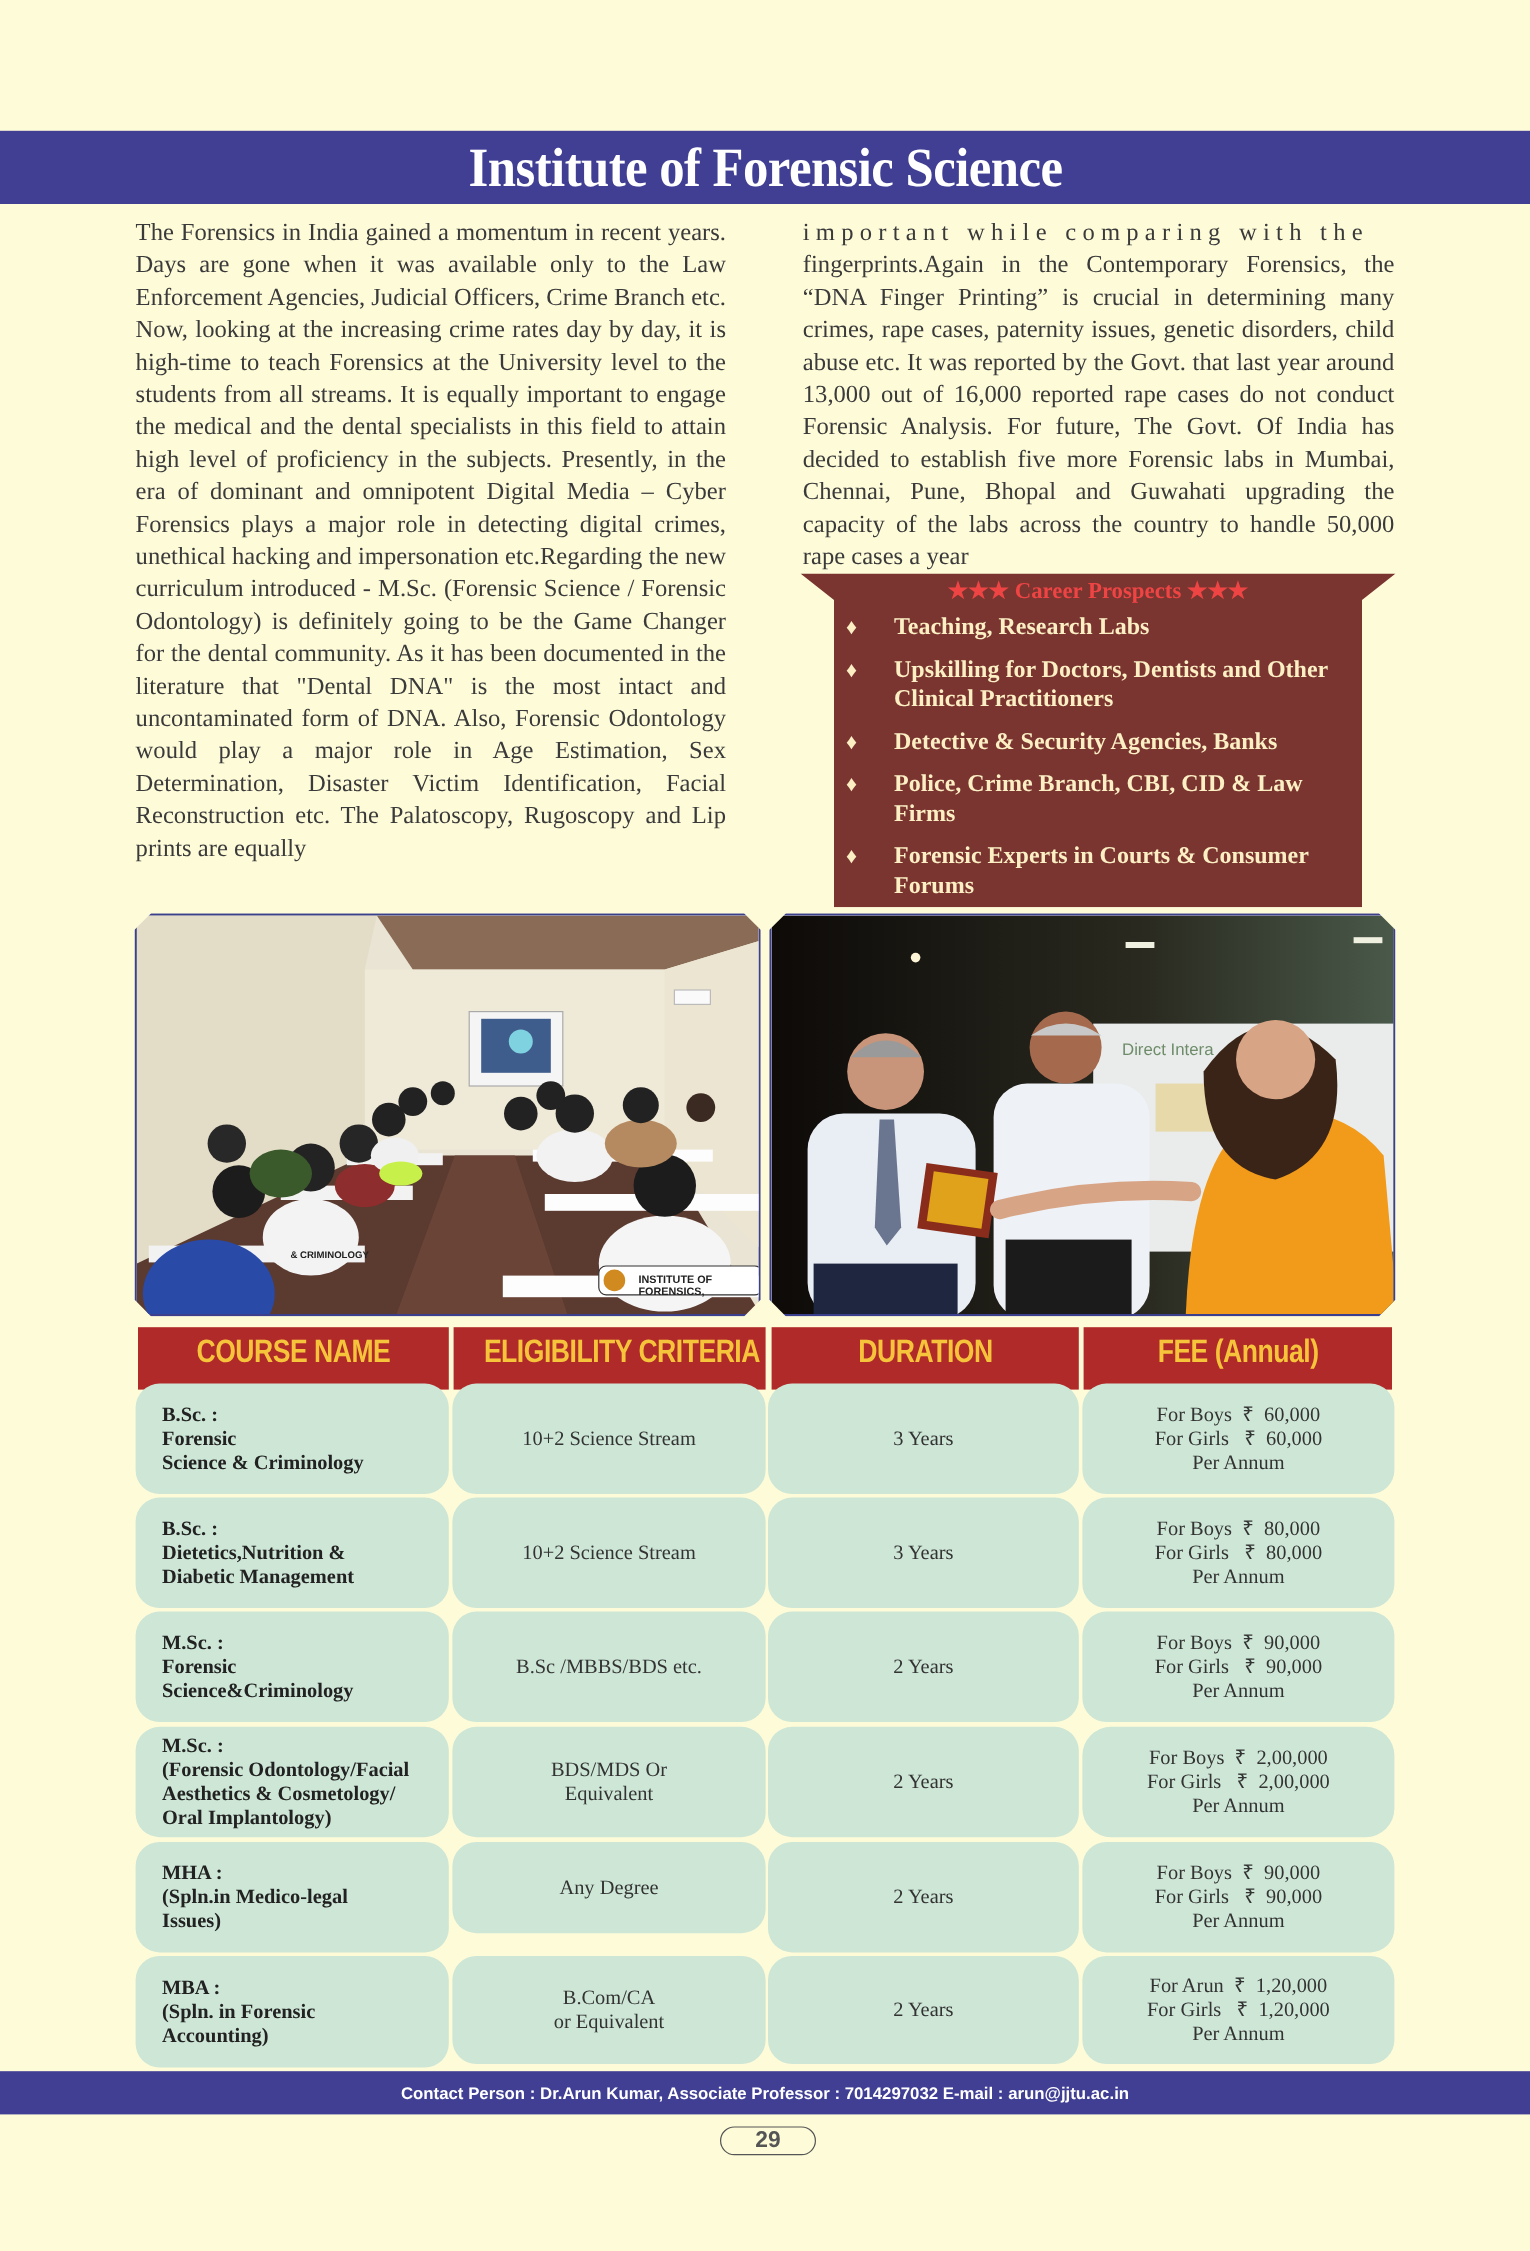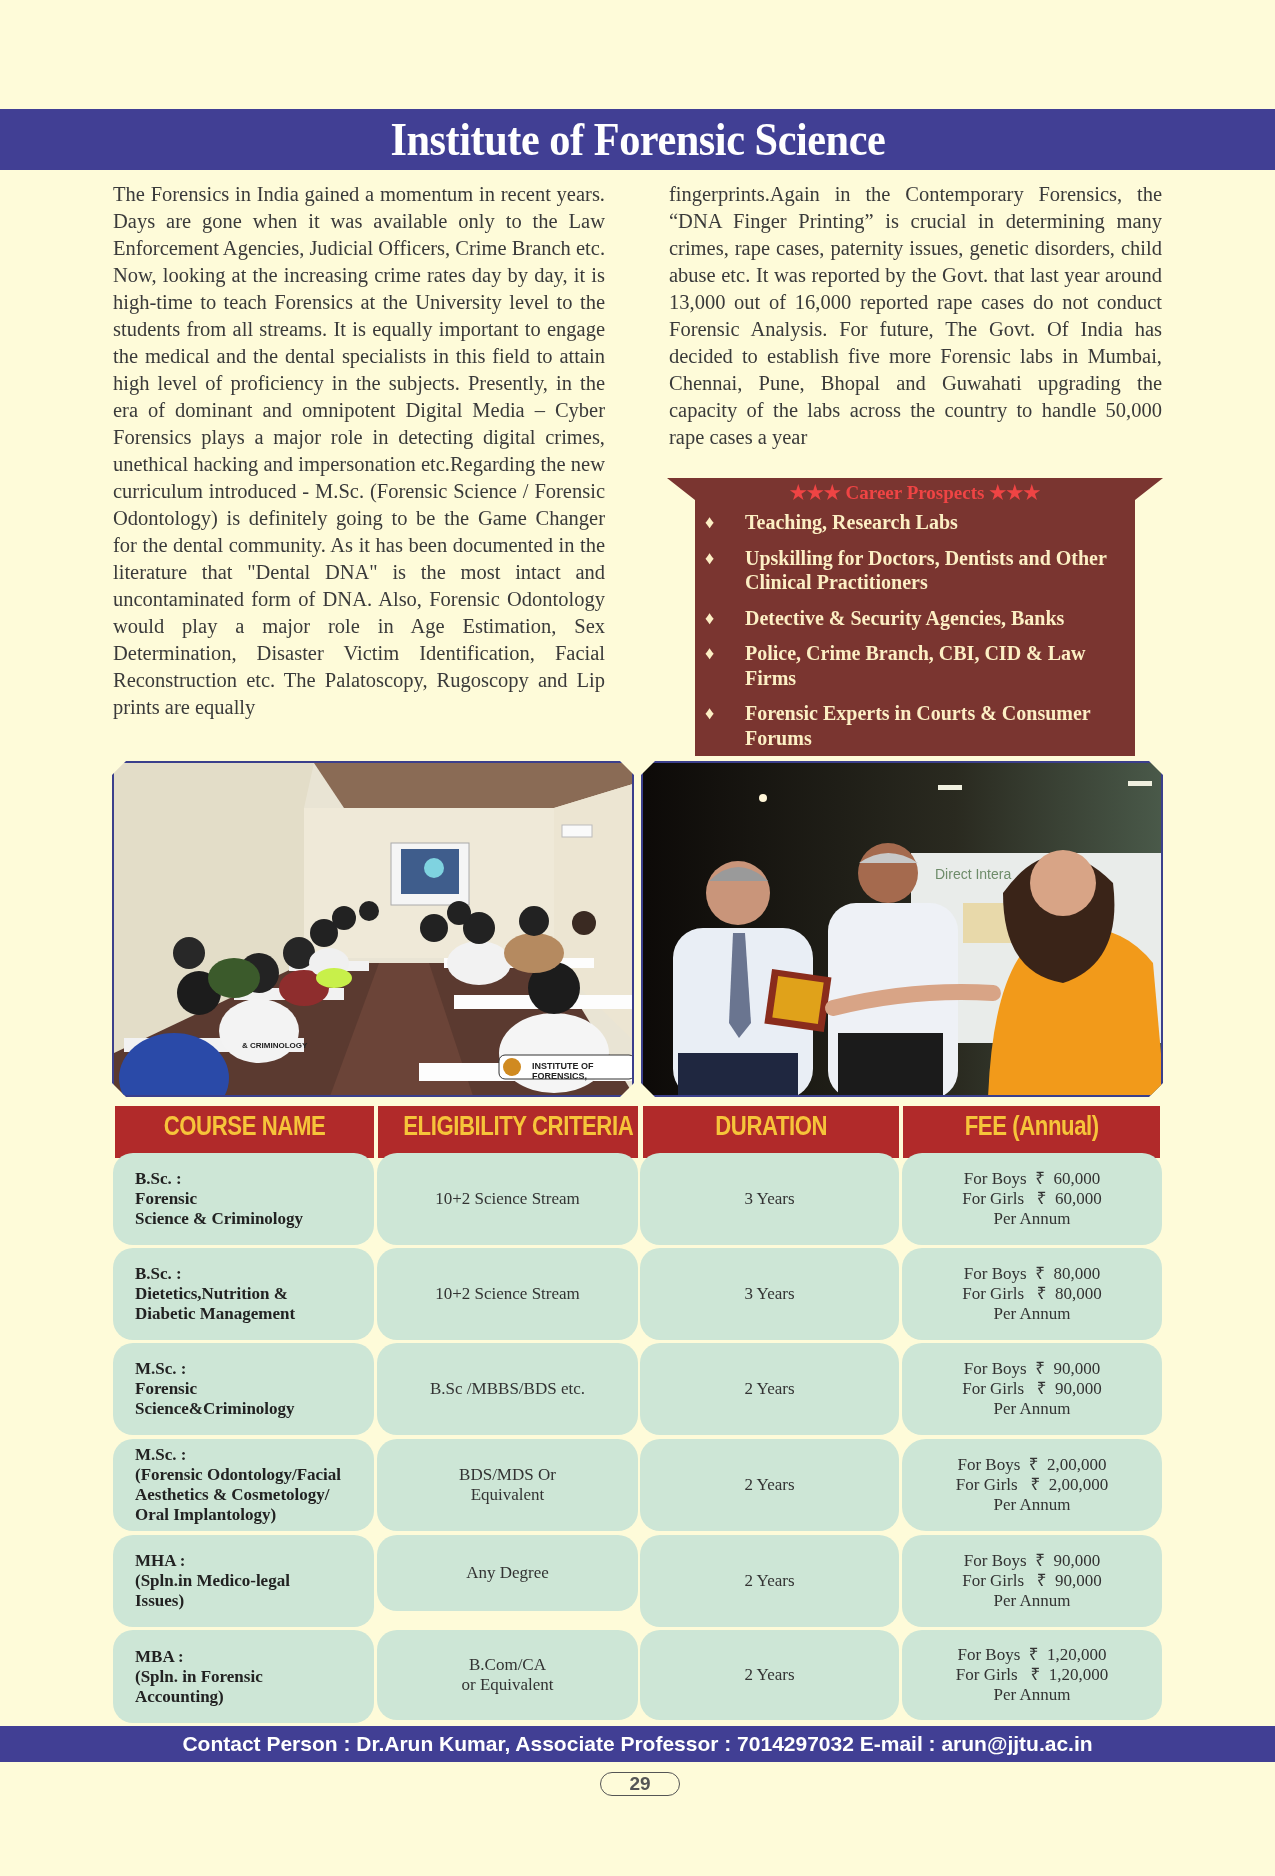--- a/index.html
+++ b/index.html
@@ -71,38 +71,39 @@
     display: flex; flex-direction: column; justify-content: center;
     font-size: 17px; line-height: 20px; color: #333; text-align: center;
   }
   .cell.name { padding-left: 22px; align-items: flex-start; font-weight: bold; color: #222; font-size: 17px; line-height: 20px; }
   .cell.center { align-items: center; }
   .fee-line { white-space: pre; }
 
   .contact-bar {
     position: absolute; left: 0; top: 1726px; width: 1275px; height: 36px;
     background: #413f94; color: #fff; display: flex; align-items: center; justify-content: center;
-    font-family: "Liberation Sans", sans-serif; font-weight: bold; font-size: 21px;
+    font-family: "Liberation Sans", sans-serif; font-weight: bold; font-size: 14px;
   }
   .page-num {
     position: absolute; left: 600px; top: 1772px; width: 80px; height: 24px;
     border: 1.5px solid #555; border-radius: 12px;
     text-align: center; font-family: "Liberation Sans", sans-serif; font-weight: bold;
     font-size: 19px; line-height: 21px; color: #555;
   }
 </style>
 </head>
 <body>
 
 <div class="title-bar">
   <h1>Institute of Forensic Science</h1>
 </div>
 
 <p class="col-text col-left">The Forensics in India gained a momentum in recent years. Days are gone when it was available only to the Law Enforcement Agencies, Judicial Officers, Crime Branch etc. Now, looking at the increasing crime rates day by day, it is high-time to teach Forensics at the University level to the students from all streams. It is equally important to engage the medical and the dental specialists in this field to attain high level of proficiency in the subjects. Presently, in the era of dominant and omnipotent Digital Media – Cyber Forensics plays a major role in detecting digital crimes, unethical hacking and impersonation etc.Regarding the new curriculum introduced - M.Sc. (Forensic Science / Forensic Odontology) is definitely going to be the Game Changer for the dental community. As it has been documented in the literature that "Dental DNA" is the most intact and uncontaminated form of DNA. Also, Forensic Odontology would play a major role in Age Estimation, Sex Determination, Disaster Victim Identification, Facial Reconstruction etc. The Palatoscopy, Rugoscopy and Lip prints are equally</p>
 <div class="col-text col-right">
+  <div class="first-line">important while comparing with the</div>
   <p>fingerprints.Again in the Contemporary Forensics, the “DNA Finger Printing” is crucial in determining many crimes, rape cases, paternity issues, genetic disorders, child abuse etc. It was reported by the Govt. that last year around 13,000 out of 16,000 reported rape cases do not conduct Forensic Analysis. For future, The Govt. Of India has decided to establish five more Forensic labs in Mumbai, Chennai, Pune, Bhopal and Guwahati upgrading the capacity of the labs across the country to handle 50,000 rape cases a year</p>
 </div>
 
 <div class="career">
   <svg class="bg" width="496" height="278" viewBox="0 0 496 278">
     <polygon points="0,0 496,0 468,22 468,278 28,278 28,22" fill="#7a3530"></polygon>
   </svg>
   <div class="career-title">★★★ Career Prospects ★★★</div>
   <ul class="career-list">
     <li><span class="bullet">♦</span><span>Teaching, Research Labs</span></li>
@@ -313,21 +314,21 @@
     <div>Accounting)</div>
   </div>
   <div class="cell center" style="left:377px; top:1630px; width:261px; height:90px;">
     <div>B.Com/CA</div>
     <div>or Equivalent</div>
   </div>
   <div class="cell center" style="left:640px; top:1630px; width:259px; height:90px;">
     <div>2 Years</div>
   </div>
   <div class="cell center" style="left:902px; top:1630px; width:260px; height:90px;">
-    <div class="fee-line">For Boys  ₹  1,20,000</div>
+    <div class="fee-line">For Arun  ₹  1,20,000</div>
     <div class="fee-line">For Girls   ₹  1,20,000</div>
     <div>Per Annum</div>
   </div>
 </div>
 
 <div class="contact-bar">
   <span>Contact Person : Dr.Arun Kumar, Associate Professor : 7014297032 E-mail : arun@jjtu.ac.in</span>
 </div>
 <div class="page-num">29</div>
 

